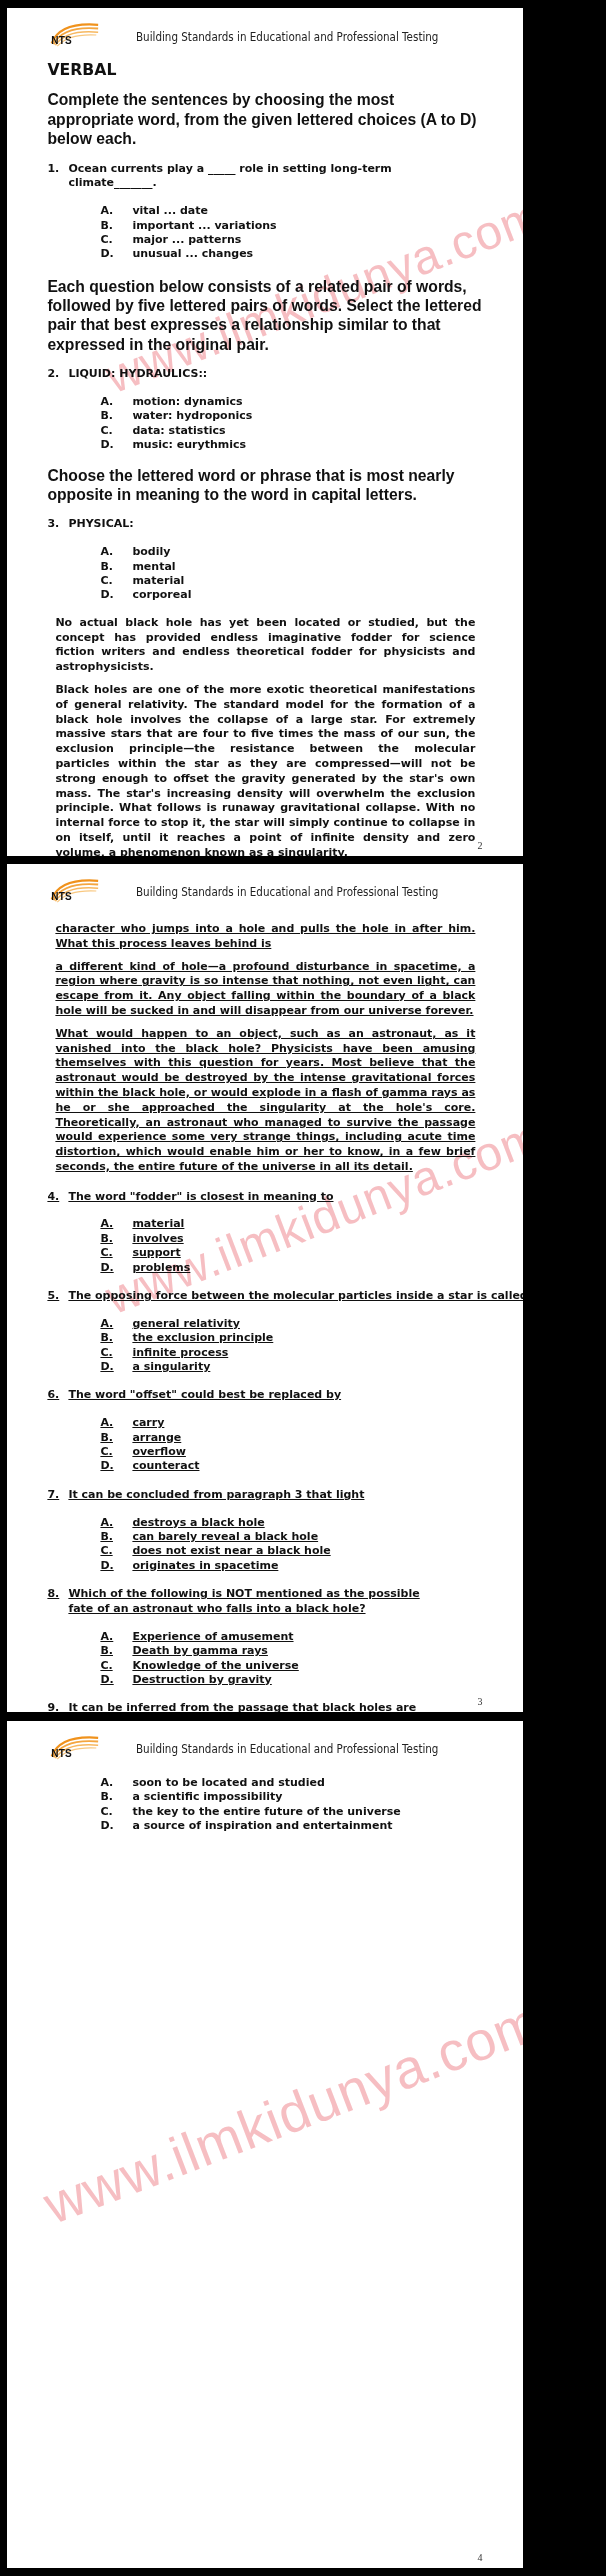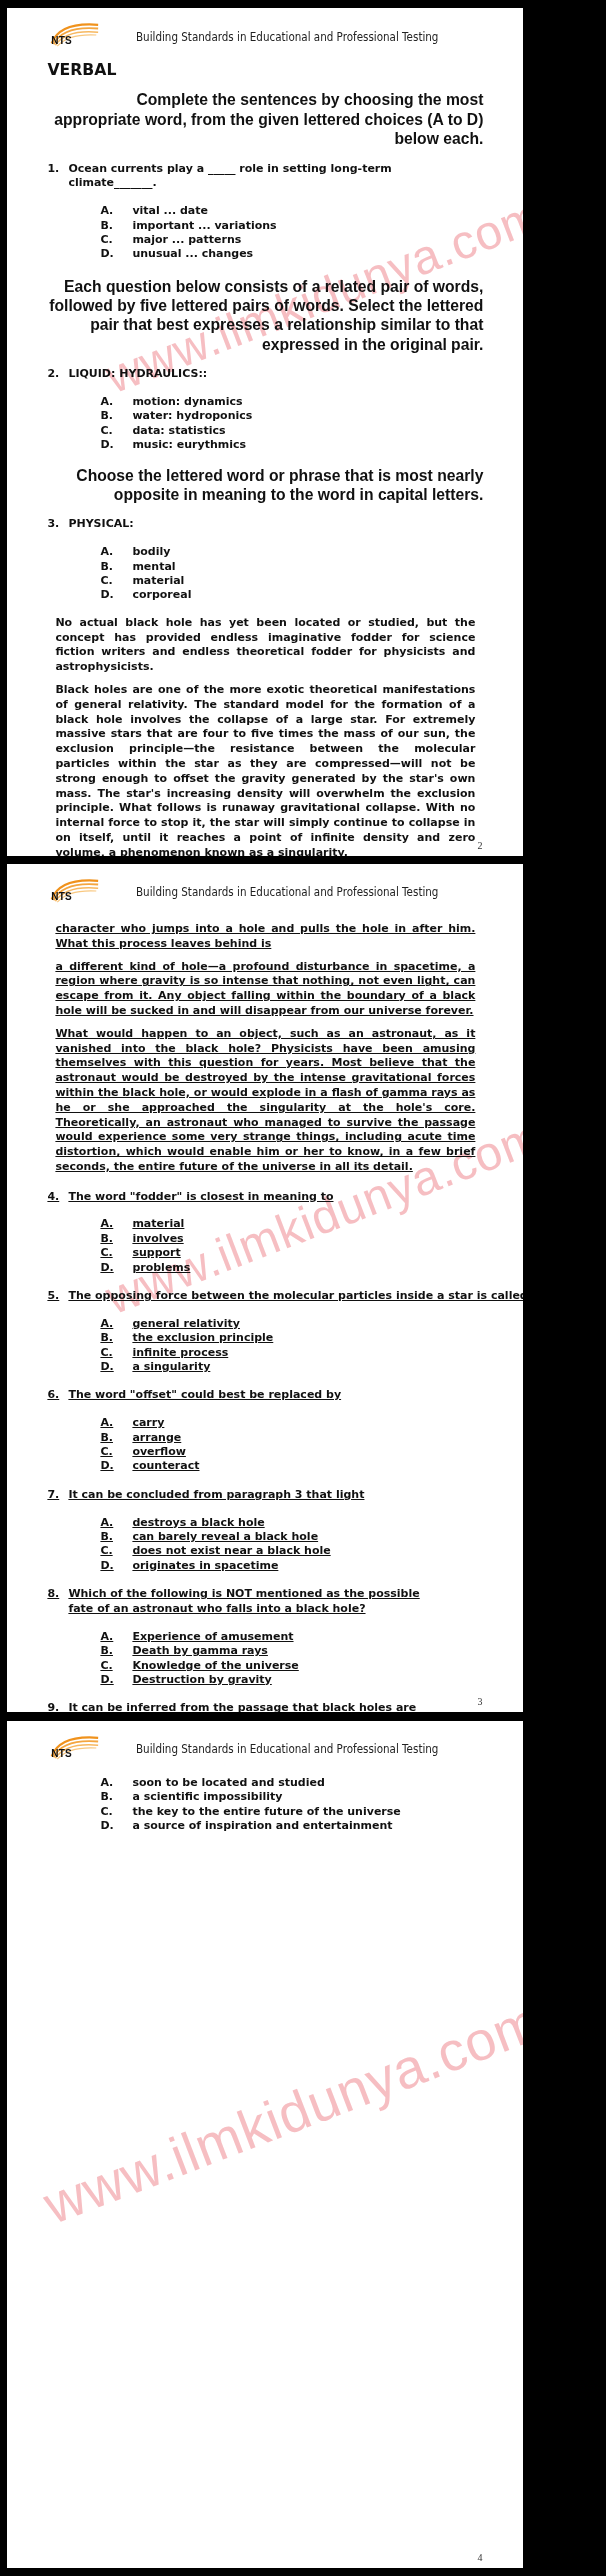--- a/index.html
+++ b/index.html
@@ -69,21 +69,20 @@
     font-weight: bold;
     font-size: 15.7px;
     margin: 0;
   }
   .instr {
     font-family: "Liberation Sans", sans-serif;
     font-weight: bold;
     font-size: 15.7px;
     line-height: 19.4px;
     margin: 0;
-    text-align: right;
   }
   .instr-sub {
     font-family: "Liberation Sans", sans-serif;
     font-size: 15px;
     line-height: 18.4px;
     margin: 0;
   }
   .question {
     font-family: "DejaVu Sans", sans-serif;
     font-weight: bold;

